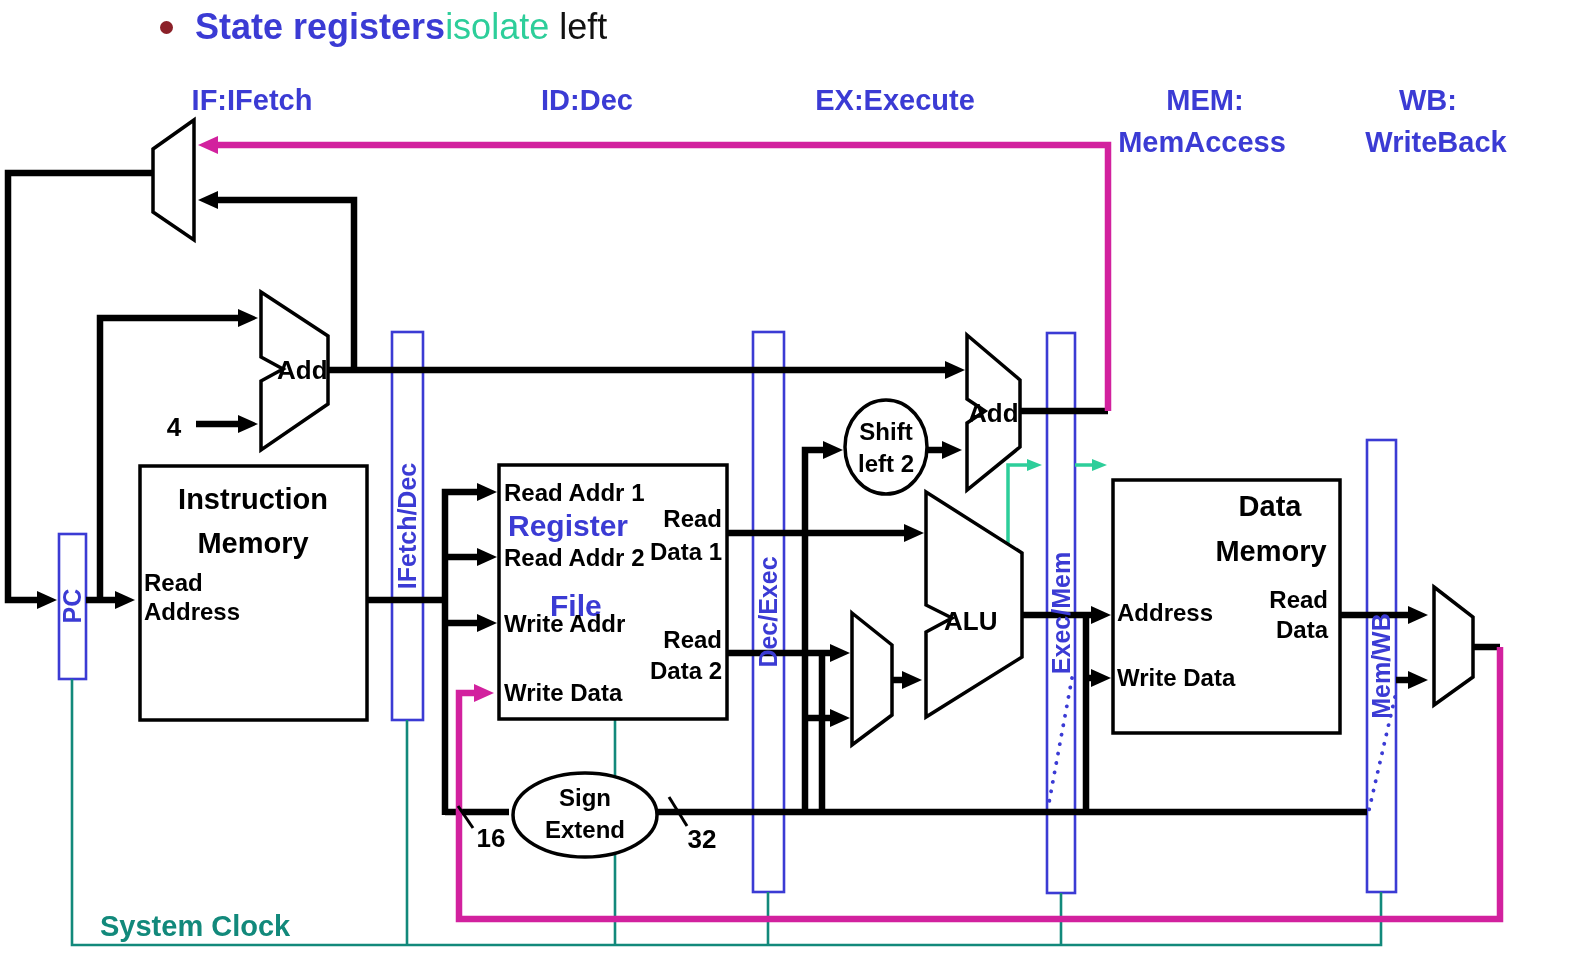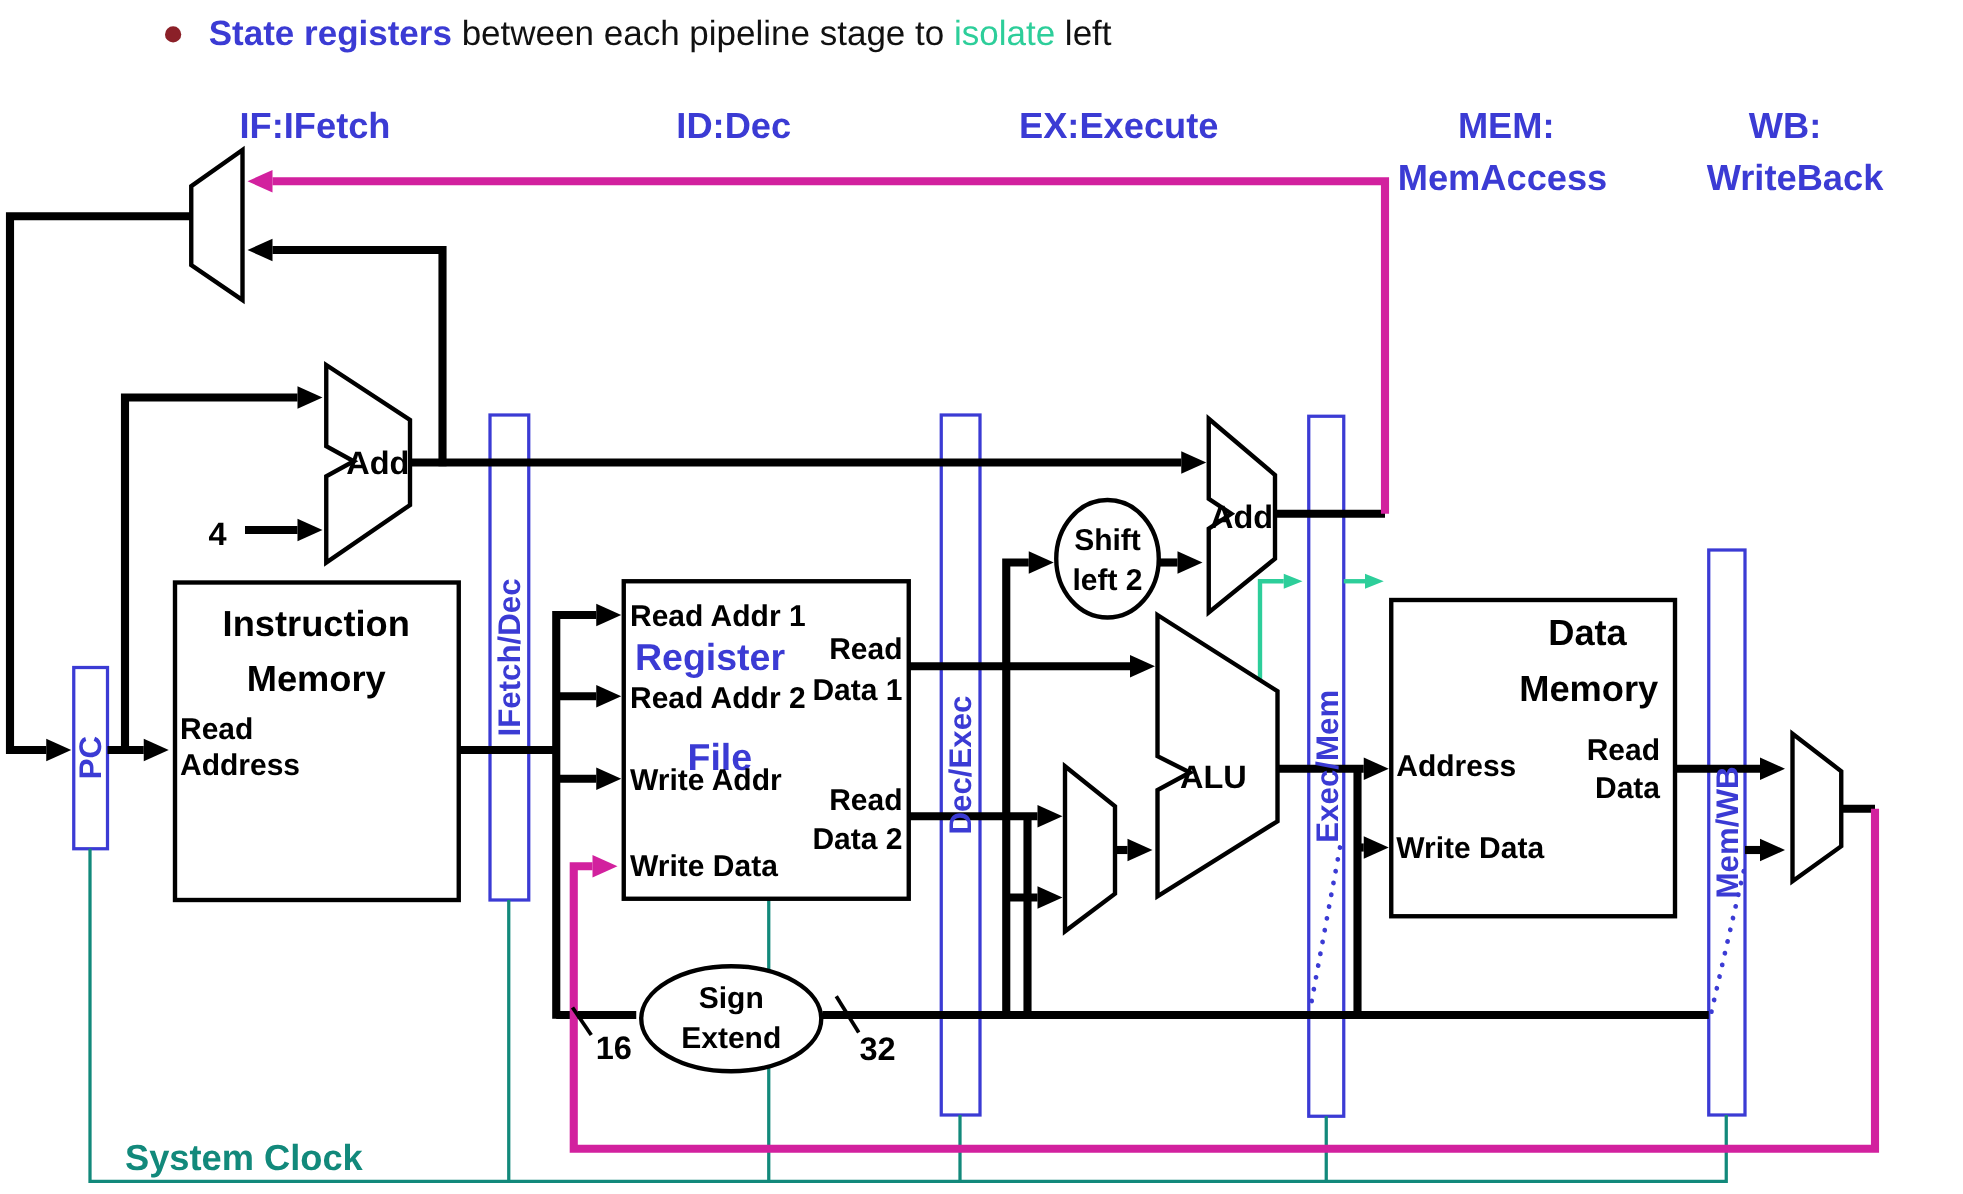--- a/index.html
+++ b/index.html
@@ -2,22 +2,22 @@
 <html style="--blue: #3B3BD4; --magenta: #D2219E; --teal: #12897B; --green: #2DCE9A; --maroon: #8B2028; --black: #000000;"><head>
 <meta charset="utf-8">
 <style>
   :root{
     --blue:#3B3BD4; --magenta:#D2219E; --teal:#12897B;
     --green:#2DCE9A; --maroon:#8B2028; --black:#000000;
   }
   html,body{margin:0;padding:0;background:#fff;}
   .page{position:relative;width:1570px;height:955px;background:#fff;overflow:hidden;
         font-family:"Liberation Sans", sans-serif;}
-  .title-row{position:absolute;left:132px;top:8px;display:flex;align-items:flex-start;
-             font-size:28px;line-height:38px;white-space:pre;}
+  .title-row{position:absolute;left:160px;top:8px;display:flex;align-items:flex-start;
+             font-size:36px;line-height:38px;white-space:pre;}
   .bullet-dot{width:13px;height:13px;border-radius:50%;background:var(--maroon);
               margin:13px 22px 0 0;flex:0 0 auto;}
   .t-blue{color:var(--blue);font-weight:bold;}
   .t-black{color:#111;font-weight:500;}
   .t-green{color:var(--green);font-weight:normal;}
   svg text{font-family:"Liberation Sans", sans-serif;font-weight:bold;fill:var(--black);}
   .stage-label{fill:var(--blue);font-size:29px;}
   .reg-label{fill:var(--blue);font-size:25px;}
   .blk-title{font-size:29px;}
   .blk-title-blue{fill:var(--blue);font-size:30px;}
@@ -34,21 +34,21 @@
   .dotted{fill:none;stroke:var(--blue);stroke-width:3.8;
           stroke-dasharray:0.1 9.5;stroke-linecap:round;}
 </style>
 </head>
 <body>
 
 <div class="page">
 
   <div class="title-row">
     <span class="bullet-dot"></span>
-    <span class="t-blue">State registers</span><span class="t-black"> between each pipeline stage to </span><span class="t-green">isolate</span><span class="t-black"> left</span>
+    <span class="t-blue">State registers</span><span class="t-green">isolate</span><span class="t-black"> left</span>
   </div>
 
   <svg width="1570" height="955" viewBox="0 0 1570 955">
     <defs>
       <marker id="ab" markerUnits="userSpaceOnUse" markerWidth="22" markerHeight="20" refX="1" refY="10" orient="auto">
         <path d="M1,1 L21,10 L1,19 Z" fill="#000"></path>
       </marker>
       <marker id="am" markerUnits="userSpaceOnUse" markerWidth="22" markerHeight="20" refX="1" refY="10" orient="auto">
         <path d="M1,1 L21,10 L1,19 Z" fill="#D2219E"></path>
       </marker>

